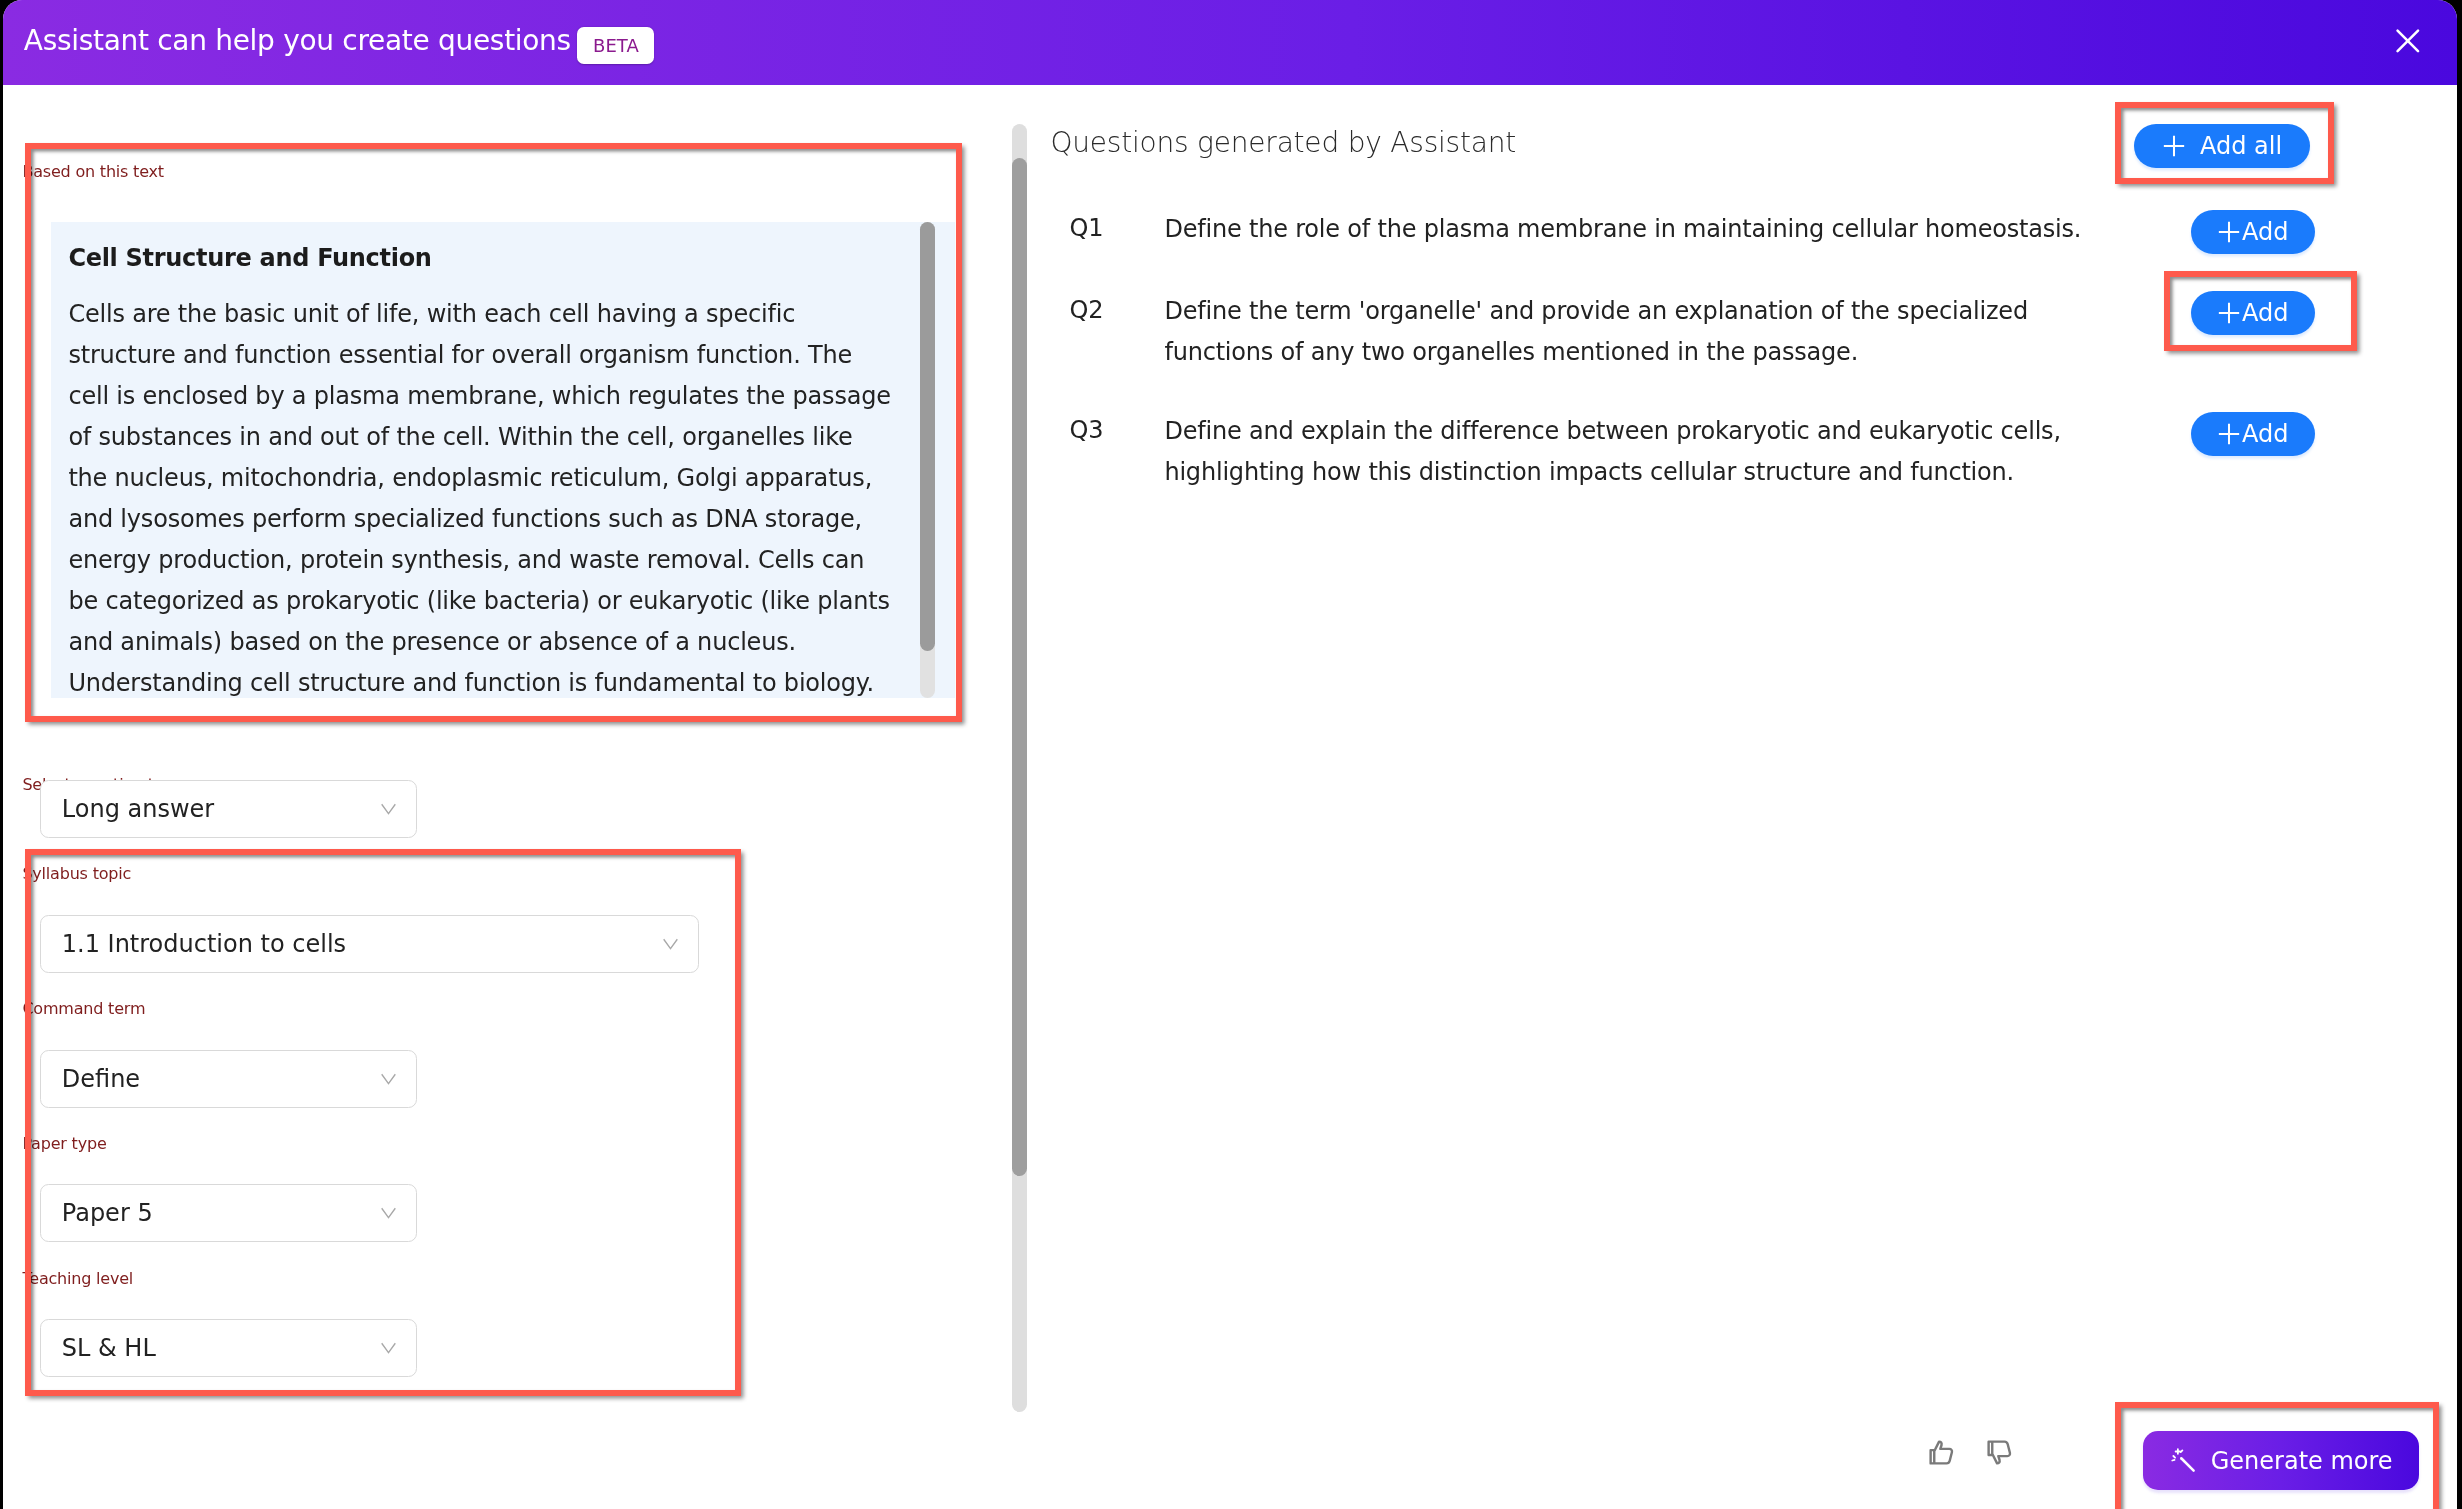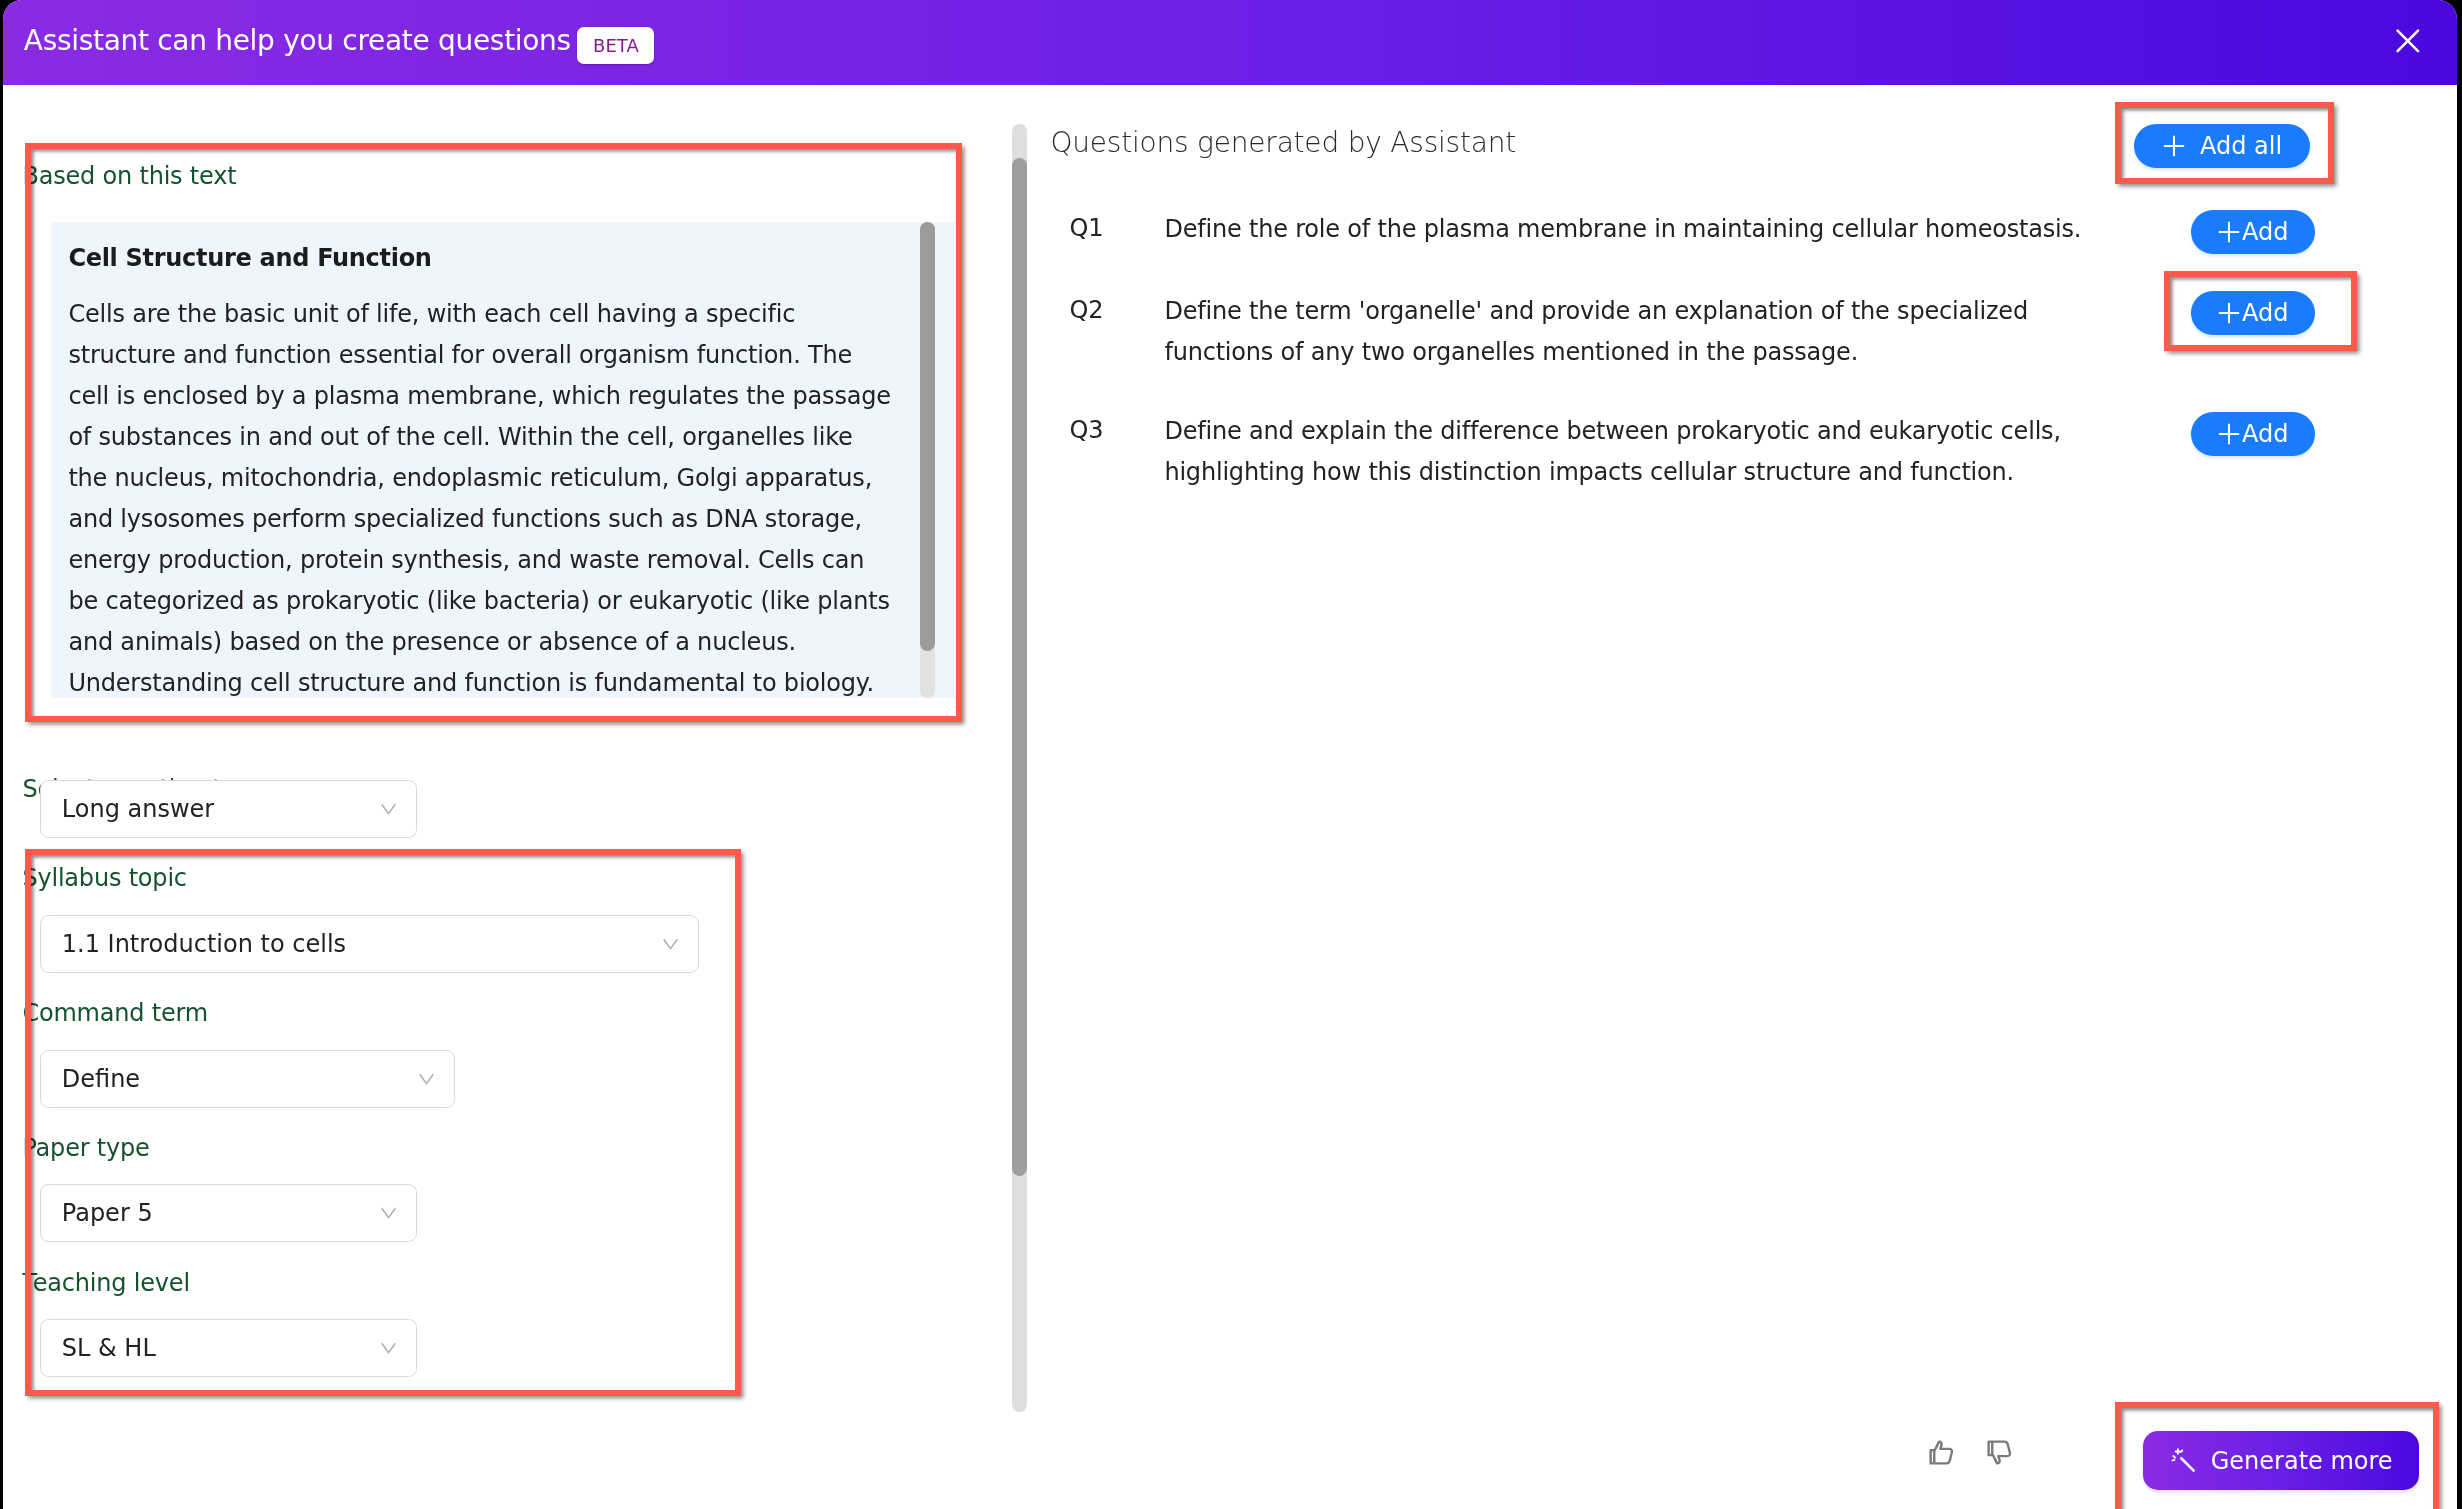--- a/index.html
+++ b/index.html
@@ -27,21 +27,21 @@
   }
   .close {
     position: absolute; left: 2386px; top: 22px; width: 37px; height: 37px;
     display: flex; align-items: center; justify-content: center; cursor: pointer;
   }
   .redbox {
     position: absolute; border: 6.8px solid #fe5a4c;
     box-shadow: inset 2.6px 2.6px 3.4px rgba(0,0,0,0.45), 2.6px 3.4px 4.3px rgba(0,0,0,0.45);
     pointer-events: none;
   }
-  .label { position: absolute; font-size: 24px; color: #14532d; letter-spacing: -0.2px; }
+  .label { position: absolute; font-size: 16px; color: #7f1d1d; letter-spacing: -0.2px; }
   .textbox {
     position: absolute; left: 48px; top: 222px; width: 884px; height: 476px;
     background: #eef5fd; overflow: hidden; padding-left: 20px;
   }
   .textbox-title {
     position: absolute; left: 17px; top: 22px; font-size: 24px; font-weight: bold; color: #1c1c1c;
     letter-spacing: -0.3px;
   }
   .textbox-body {
     position: absolute; left: 17px; top: 72px; width: 835px; font-size: 24px; line-height: 41px;
@@ -136,21 +136,21 @@
 
   <div class="label" style="left:19px; top:864px;">Syllabus topic</div>
   <div class="select" style="left:37px; top:915px; width:659px;">
     <span>1.1 Introduction to cells</span>
     <svg class="chev" width="17" height="17" viewBox="0 0 20 20">
         <path d="M2 5 L10 16 L18 5" fill="none" stroke="#a8a8a8" stroke-width="1.6"></path>
       </svg>
   </div>
 
   <div class="label" style="left:19px; top:999px;">Command term</div>
-  <div class="select" style="left:37px; top:1050px; width:415px;">
+  <div class="select" style="left:37px; top:1050px; width:377px;">
     <span>Define</span>
     <svg class="chev" width="17" height="17" viewBox="0 0 20 20">
         <path d="M2 5 L10 16 L18 5" fill="none" stroke="#a8a8a8" stroke-width="1.6"></path>
       </svg>
   </div>
 
   <div class="label" style="left:19px; top:1134px;">Paper type</div>
   <div class="select" style="left:37px; top:1184px; width:377px;">
     <span>Paper 5</span>
     <svg class="chev" width="17" height="17" viewBox="0 0 20 20">

